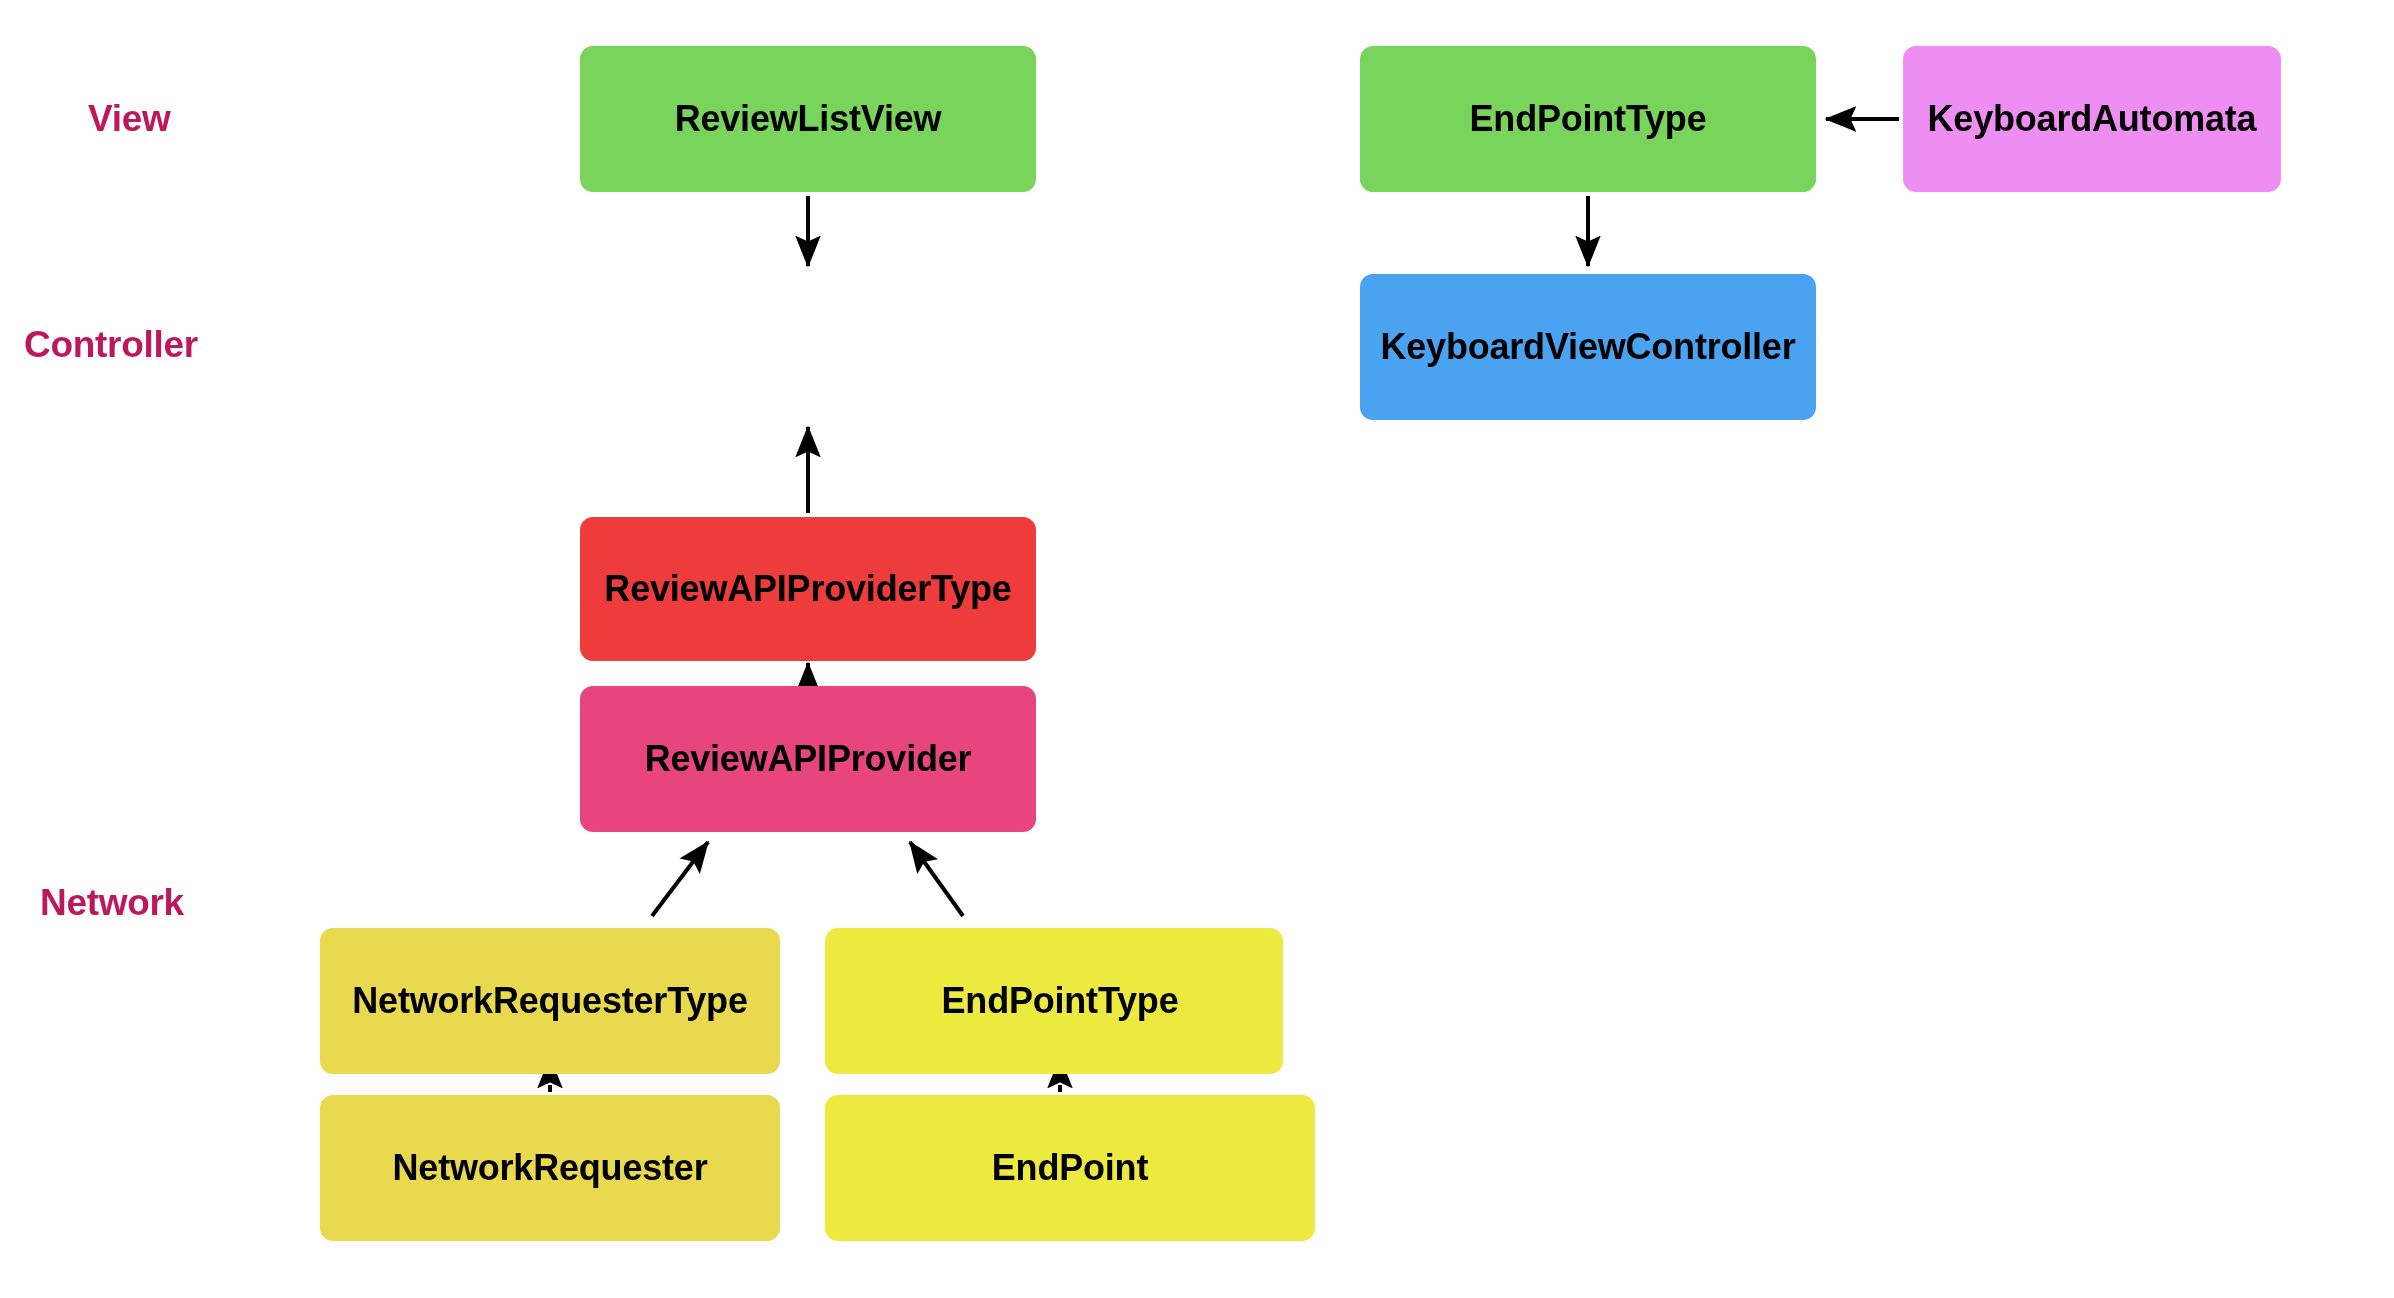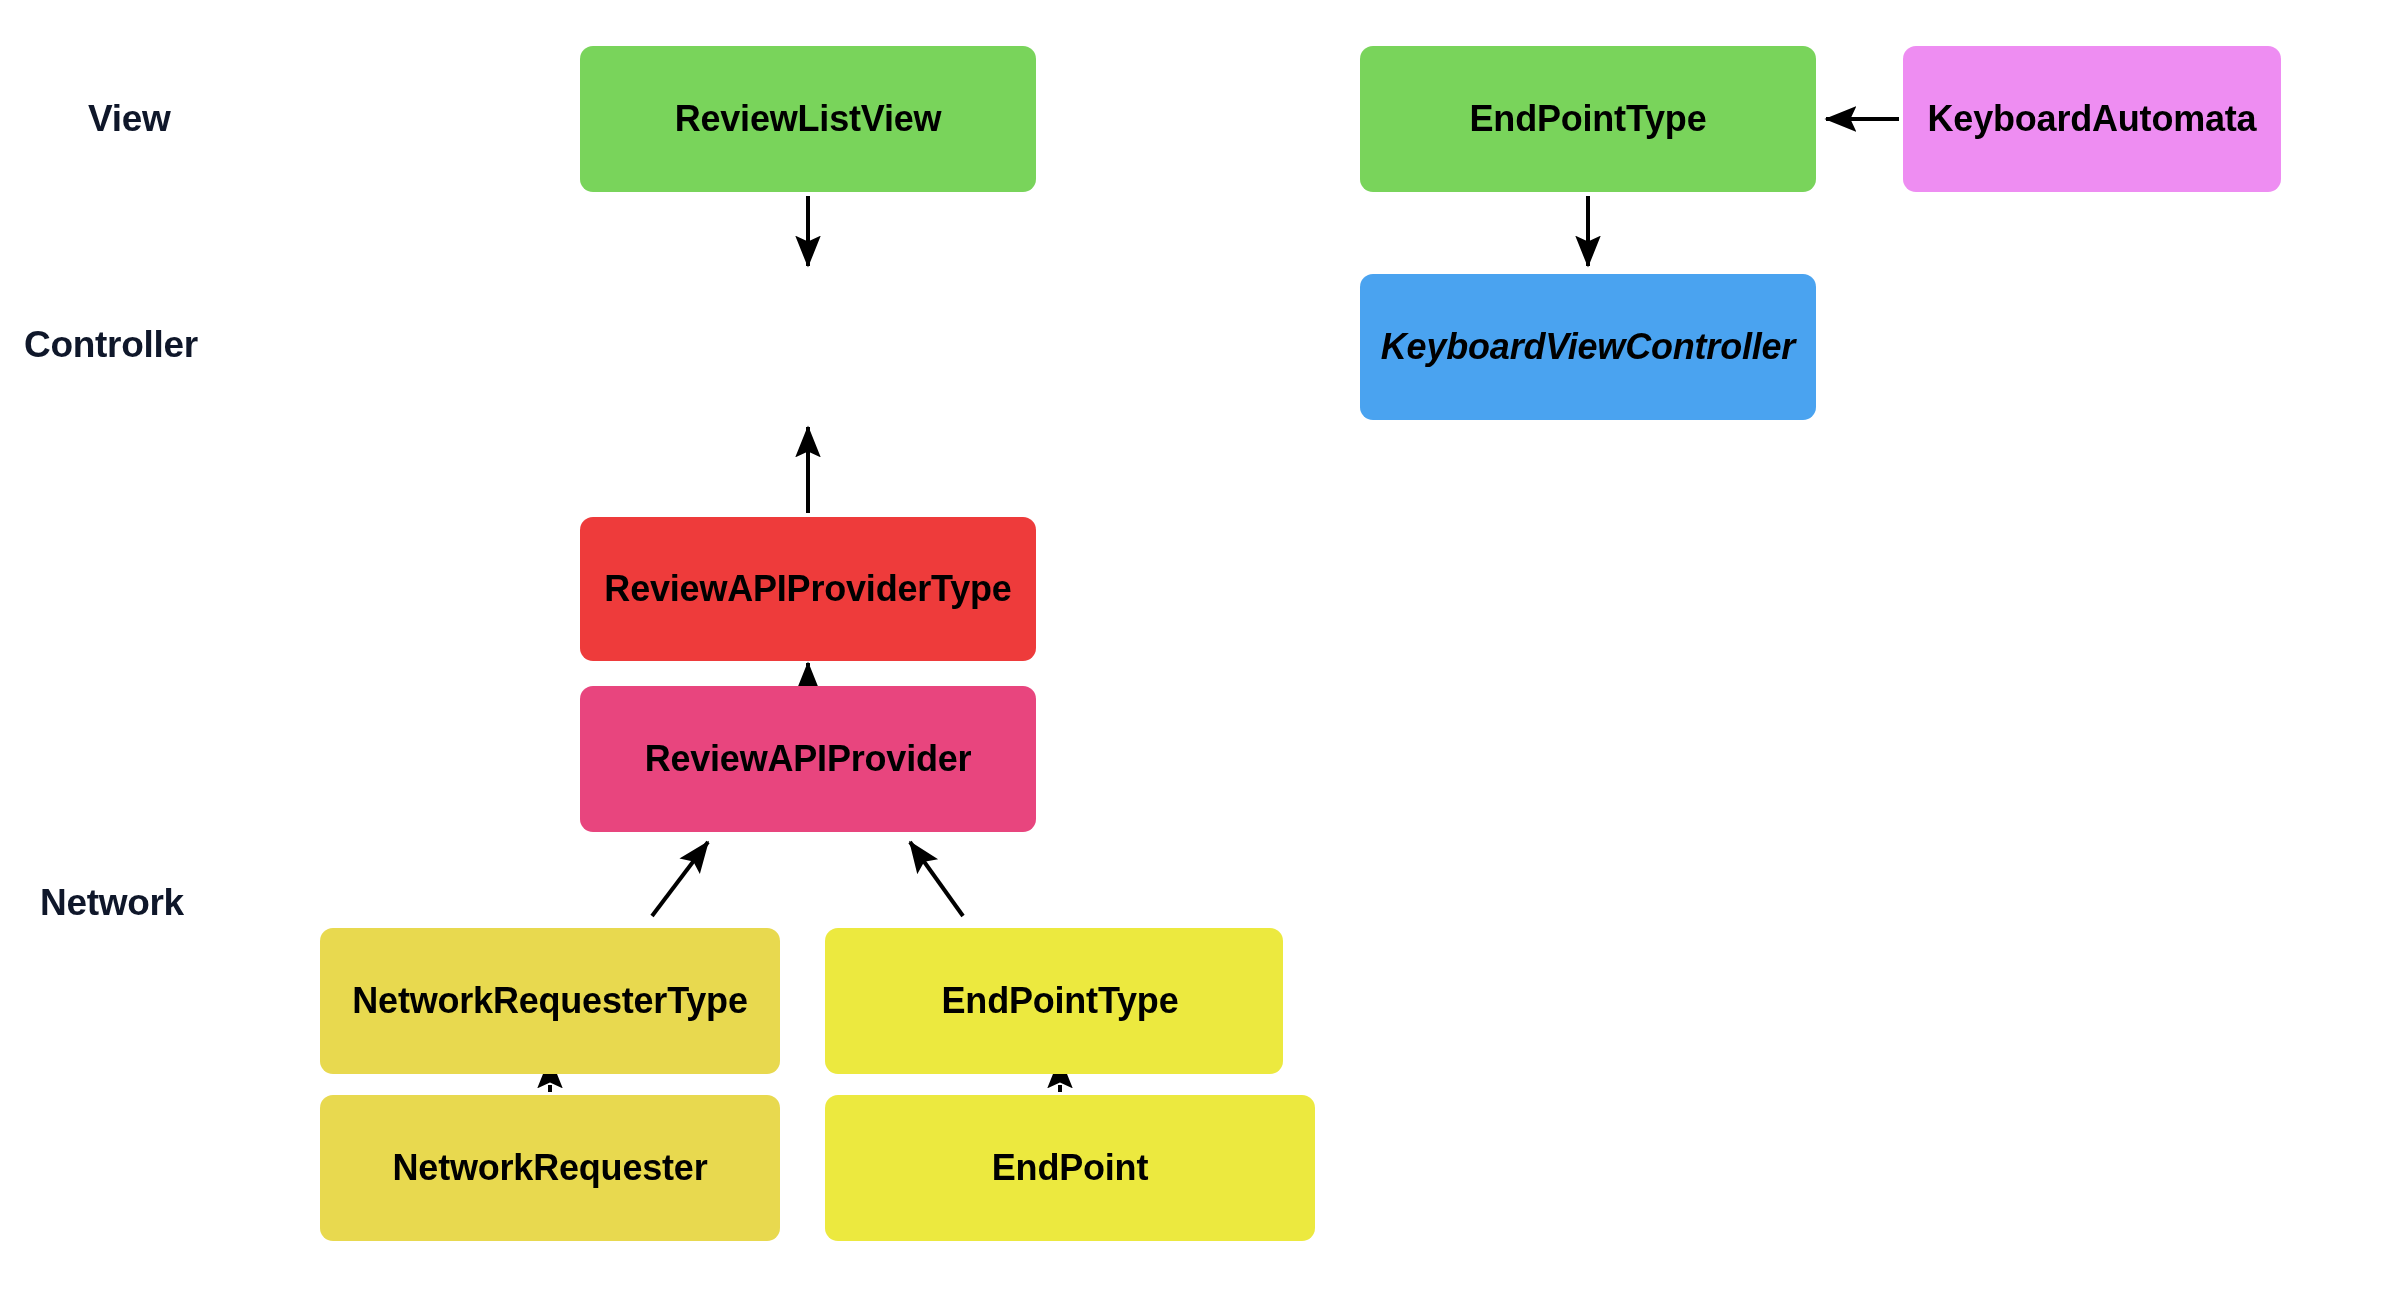--- a/index.html
+++ b/index.html
@@ -15,21 +15,21 @@
     background: #ffffff;
     font-family: "Liberation Sans", sans-serif;
     overflow: hidden;
   }
   
   .layer-label {
     position: absolute;
     font-weight: bold;
     font-size: 37px;
     line-height: 1;
-    color: #0f172a;
+    color: #be185d;
     white-space: nowrap;
     letter-spacing: -0.3px;
   }
   
   .node {
     position: absolute;
     border-radius: 13px;
     display: flex;
     align-items: center;
     justify-content: center;
@@ -123,20 +123,20 @@
   </div>
   <div class="node" style="left: 825px; top: 928px; width: 458px; height: 146px; background: rgb(236, 233, 63); padding-left: 12px;">
     <span class="node-label">EndPointType</span>
   </div>
   <div class="node" style="left: 825px; top: 1095px; width: 490px; height: 146px; background: rgb(236, 233, 63);">
     <span class="node-label">EndPoint</span>
   </div>
   <div class="node" style="left: 1360px; top: 46px; width: 456px; height: 146px; background: rgb(121, 212, 91);">
     <span class="node-label">EndPointType</span>
   </div>
-  <div class="node" style="left: 1360px; top: 274px; width: 456px; height: 146px; background: rgb(74, 163, 240); font-style: italic;">
+  <div class="node" style="left: 1360px; top: 274px; width: 456px; height: 146px; background: rgb(74, 163, 240);">
     <span class="node-label">KeyboardViewController</span>
   </div>
   <div class="node" style="left: 1903px; top: 46px; width: 378px; height: 146px; background: rgb(238, 141, 242);">
     <span class="node-label">KeyboardAutomata</span>
   </div>
 
 </div>
 
 </body></html>

